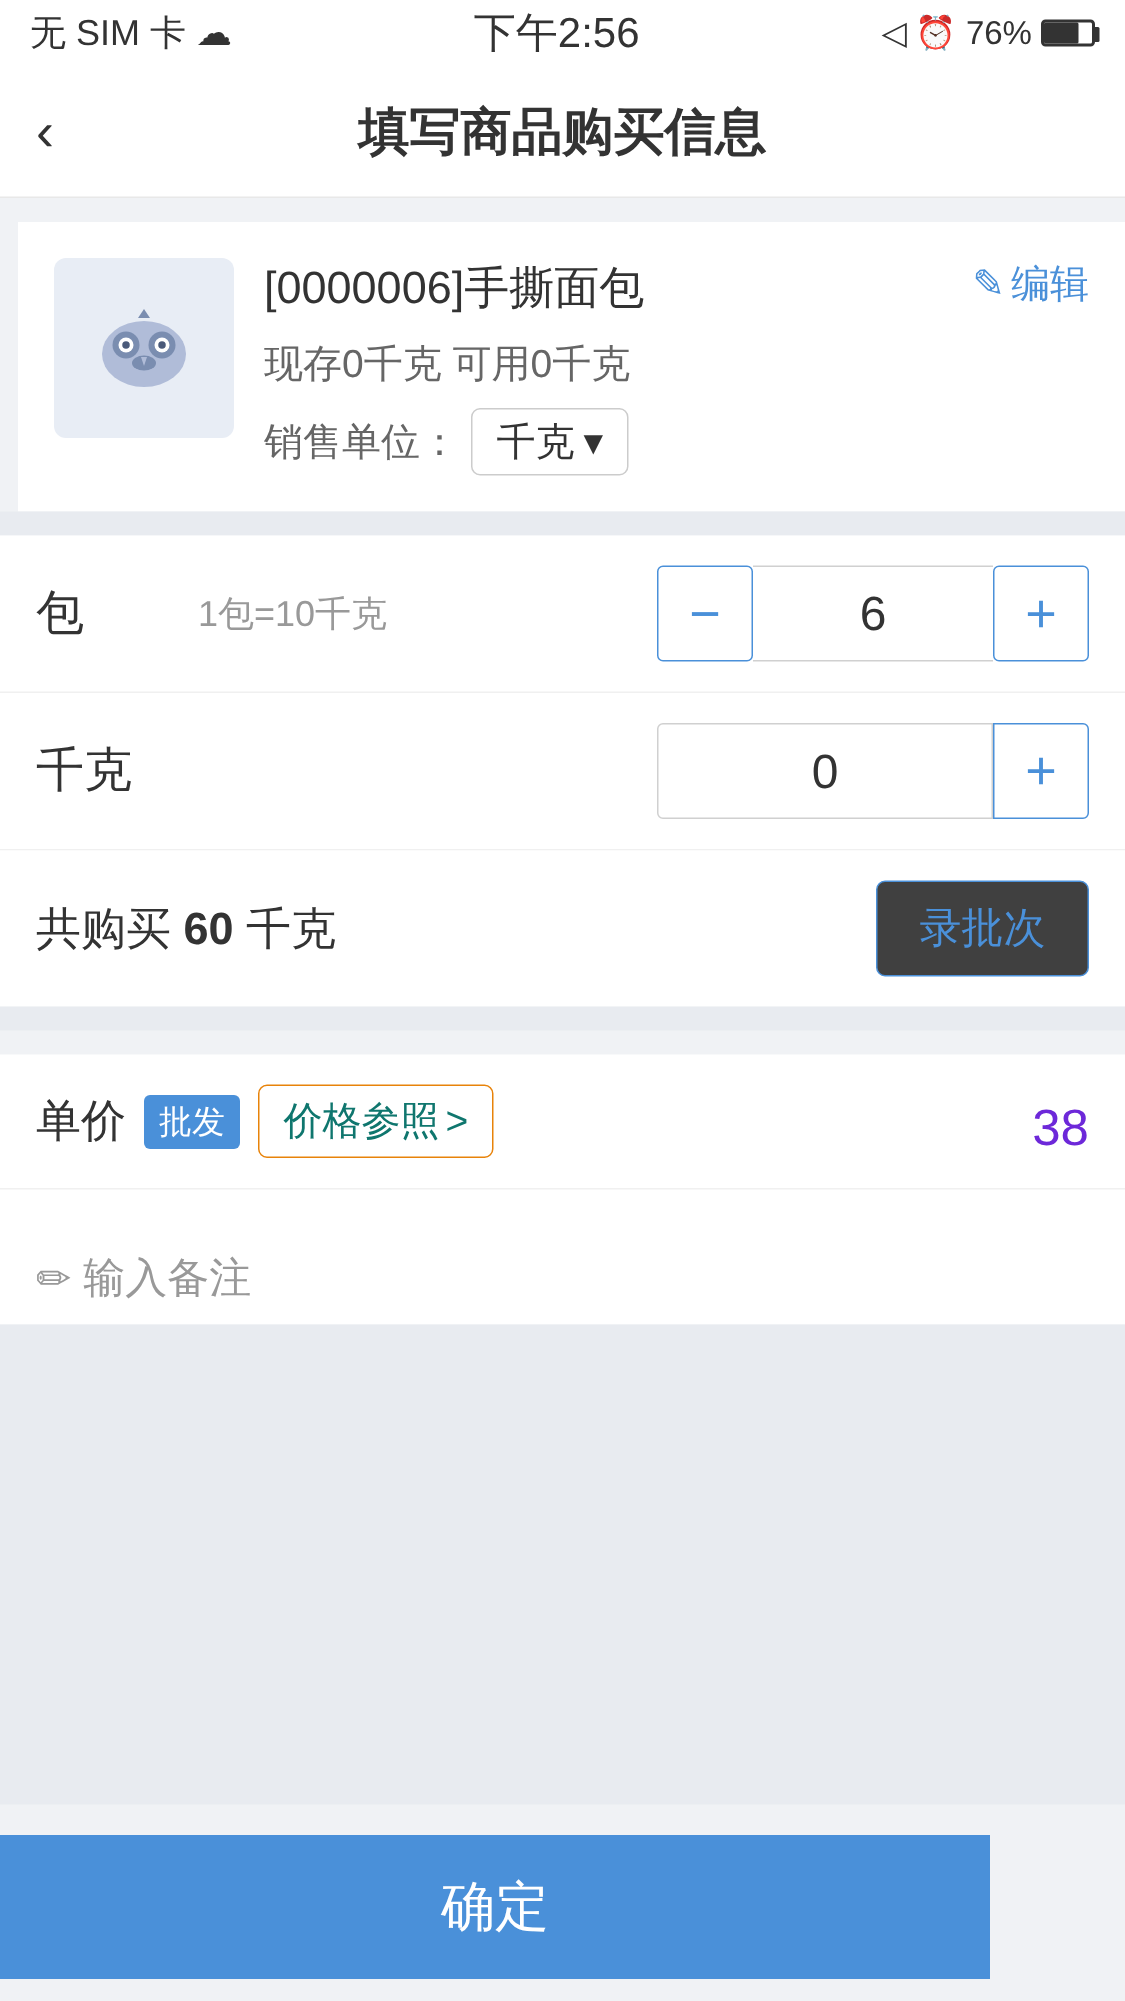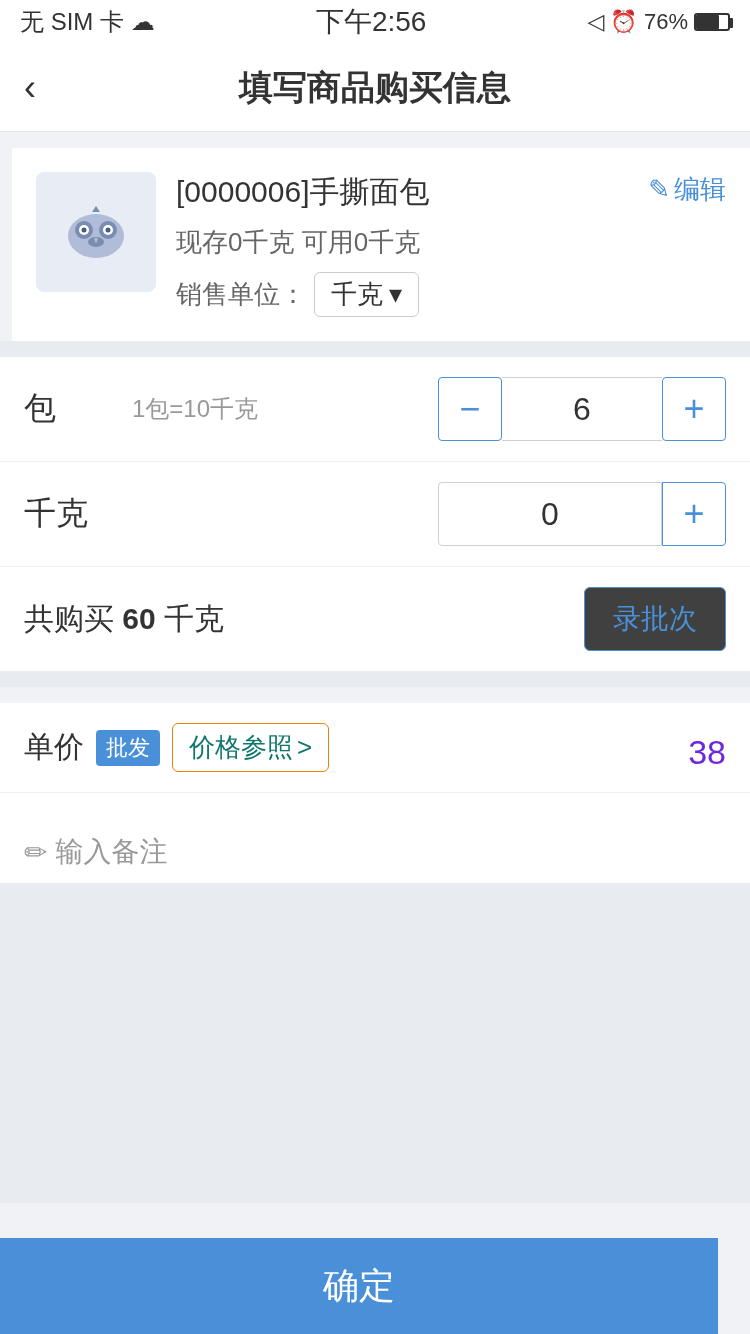--- a/index.html
+++ b/index.html
@@ -278,32 +278,32 @@
     }
 
     
     .content-area {
       background: #e8ebf0;
       min-height: 320px;
     }
 
     
     .confirm-btn {
-      width: 718px;
+      width: 660px;
       height: 96px;
       background: #4a90d9;
       color: #fff;
       font-size: 36px;
       font-weight: 500;
       display: flex;
       align-items: center;
       justify-content: center;
       cursor: pointer;
       position: fixed;
-      bottom: 0;
+      bottom: 15px;
       left: 0;
     }
   </style>
 </head>
 <body>
 
 <div class="status-bar">
   <div class="status-left">
     <span>无 SIM 卡 ☁</span>
   </div>

